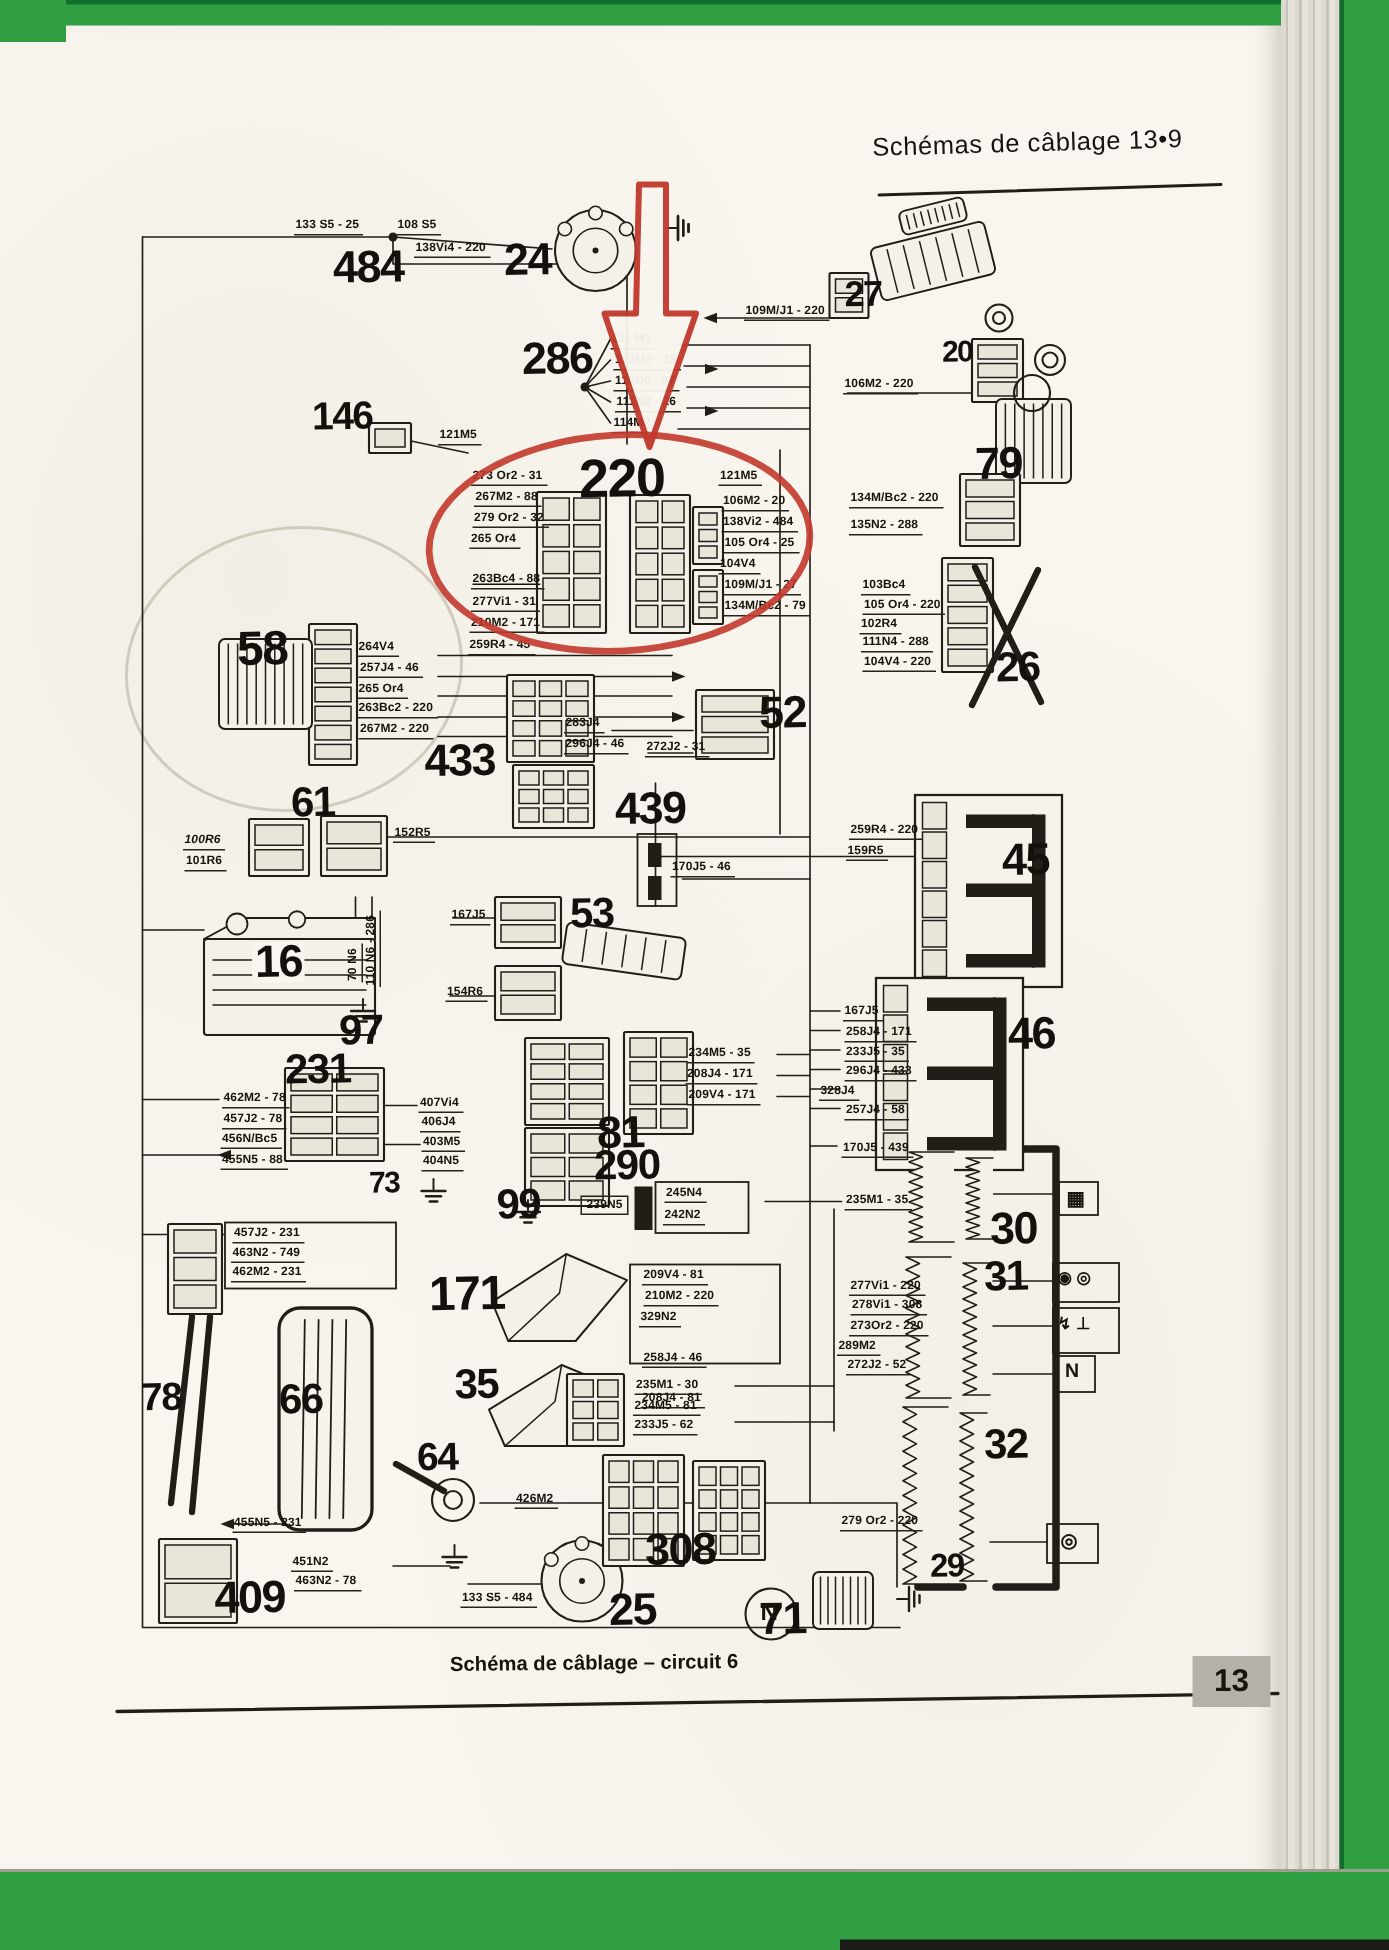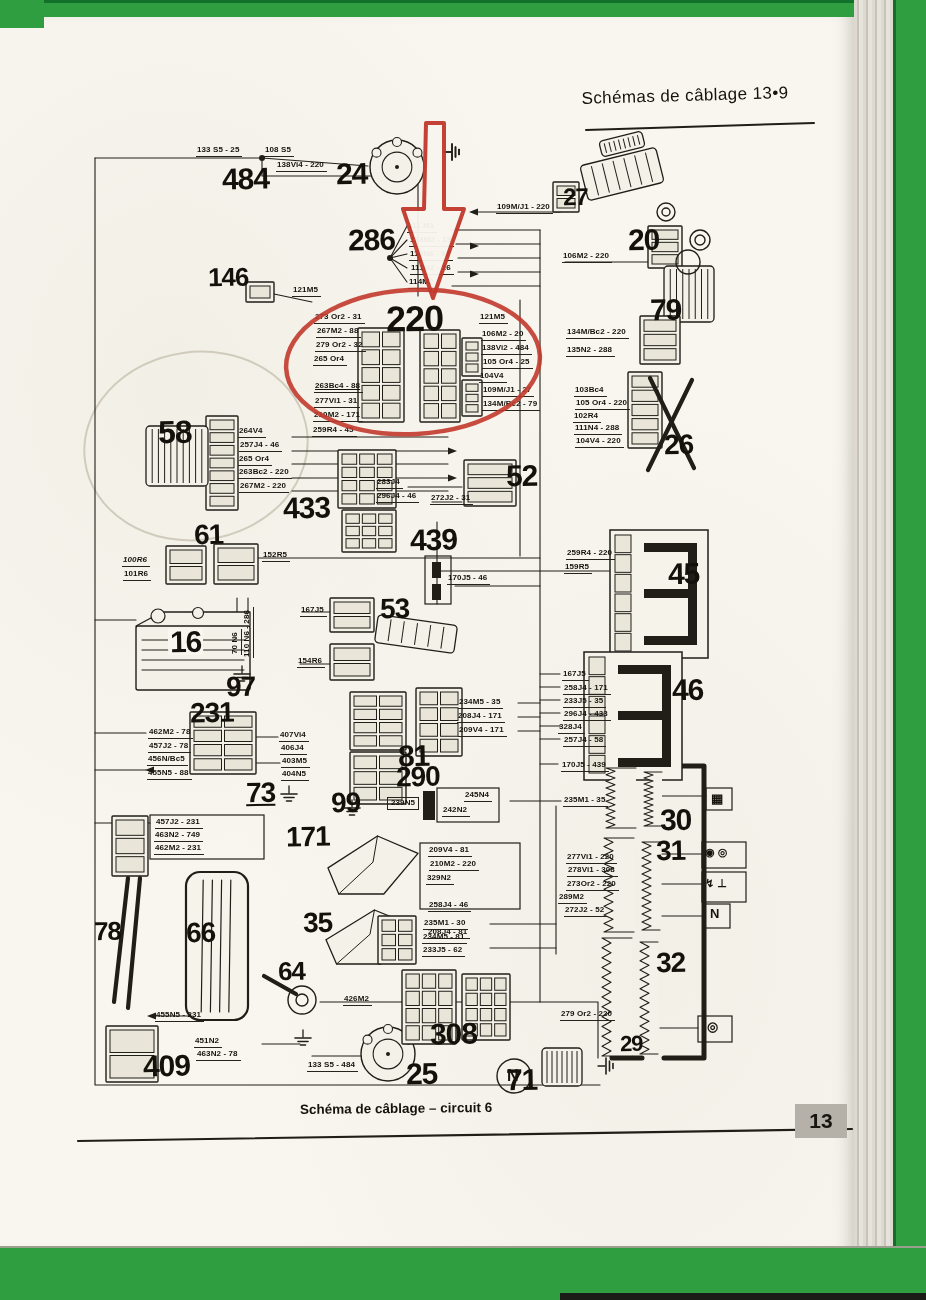--- a/index.html
+++ b/index.html
@@ -520,36 +520,36 @@
       <span class="wire-label" style="left: 123px; top: 570px;">101R6</span>
       <span class="wire-label" style="left: 262px; top: 551px;">152R5</span>
       <span class="wire-label" style="left: 300px; top: 606px;">167J5</span>
       <span class="wire-label" style="left: 297px; top: 657px;">154R6</span>
       <span class="wire-label rot" style="left: 231px; top: 655px;">70 N6</span>
       <span class="wire-label rot" style="left: 243px; top: 658px;">110 N6 - 286</span>
       <span class="wire-label" style="left: 562px; top: 670px;">167J5</span>
       <span class="wire-label" style="left: 563px; top: 684px;">258J4 - 171</span>
       <span class="wire-label" style="left: 563px; top: 697px;">233J5 - 35</span>
       <span class="wire-label" style="left: 563px; top: 710px;">296J4 - 433</span>
-      <span class="wire-label" style="left: 558px; top: 723px;">328J4</span>
+      <span class="wire-label" style="left: 546px; top: 723px;">328J4</span>
       <span class="wire-label" style="left: 563px; top: 736px;">257J4 - 58</span>
       <span class="wire-label" style="left: 561px; top: 761px;">170J5 - 439</span>
       <span class="wire-label" style="left: 148px; top: 728px;">462M2 - 78</span>
       <span class="wire-label" style="left: 148px; top: 742px;">457J2 - 78</span>
       <span class="wire-label" style="left: 147px; top: 755px;">456N/Bc5</span>
       <span class="wire-label" style="left: 147px; top: 769px;">455N5 - 88</span>
       <span class="wire-label" style="left: 279px; top: 731px;">407Vi4</span>
       <span class="wire-label" style="left: 280px; top: 744px;">406J4</span>
       <span class="wire-label" style="left: 281px; top: 757px;">403M5</span>
       <span class="wire-label" style="left: 281px; top: 770px;">404N5</span>
       <span class="wire-label" style="left: 458px; top: 698px;">234M5 - 35</span>
       <span class="wire-label" style="left: 457px; top: 712px;">208J4 - 171</span>
       <span class="wire-label" style="left: 458px; top: 726px;">209V4 - 171</span>
       <span class="wire-label boxed" style="left: 387px; top: 797px;">239N5</span>
-      <span class="wire-label" style="left: 443px; top: 791px; margin-left: 21px;">245N4</span>
+      <span class="wire-label" style="left: 443px; top: 791px;">245N4</span>
       <span class="wire-label" style="left: 442px; top: 806px;">242N2</span>
       <span class="wire-label" style="left: 563px; top: 796px;">235M1 - 35</span>
       <span class="wire-label" style="left: 428px; top: 846px;">209V4 - 81</span>
       <span class="wire-label" style="left: 429px; top: 860px;">210M2 - 220</span>
       <span class="wire-label" style="left: 426px; top: 874px;">329N2</span>
       <span class="wire-label" style="left: 427px; top: 887px; margin-top: 41px;">208J4 - 81</span>
       <span class="wire-label" style="left: 428px; top: 901px;">258J4 - 46</span>
       <span class="wire-label" style="left: 423px; top: 919px;">235M1 - 30</span>
       <span class="wire-label" style="left: 422px; top: 933px;">234M5 - 81</span>
       <span class="wire-label" style="left: 422px; top: 946px;">233J5 - 62</span>
@@ -564,41 +564,41 @@
       <span class="wire-label" style="left: 154px; top: 844px;">462M2 - 231</span>
       <span class="wire-label" style="left: 155px; top: 1011px;">455N5 - 231</span>
       <span class="wire-label" style="left: 194px; top: 1037px;">451N2</span>
       <span class="wire-label" style="left: 196px; top: 1050px;">463N2 - 78</span>
       <span class="wire-label" style="left: 343px; top: 995px;">426M2</span>
       <span class="wire-label" style="left: 307px; top: 1061px;">133 S5 - 484</span>
       <span class="comp-num" style="left: 222px; top: 165px; font-size: 30px;">484</span>
       <span class="comp-num" style="left: 336px; top: 160px; font-size: 30px;">24</span>
       <span class="comp-num" style="left: 563px; top: 146px; font-size: 24px; margin-top: 40px;">27</span>
       <span class="comp-num" style="left: 348px; top: 226px; font-size: 30px;">286</span>
-      <span class="comp-num" style="left: 628px; top: 226px; font-size: 30px;">20</span>
+      <span class="comp-num" style="left: 628px; top: 226px; font-size: 20px;">20</span>
       <span class="comp-num" style="left: 208px; top: 266px; font-size: 26px;">146</span>
       <span class="comp-num" style="left: 650px; top: 296px; font-size: 30px;">79</span>
       <span class="comp-num" style="left: 386px; top: 303px; font-size: 36px;">220</span>
       <span class="comp-num" style="left: 664px; top: 432px; font-size: 28px;">26</span>
       <span class="comp-num" style="left: 158px; top: 418px; font-size: 32px;">58</span>
       <span class="comp-num" style="left: 283px; top: 494px; font-size: 30px;">433</span>
       <span class="comp-num" style="left: 506px; top: 462px; font-size: 30px;">52</span>
       <span class="comp-num" style="left: 194px; top: 522px; font-size: 28px;">61</span>
       <span class="comp-num" style="left: 410px; top: 526px; font-size: 30px;">439</span>
       <span class="comp-num" style="left: 668px; top: 560px; font-size: 30px;">45</span>
       <span class="comp-num bg" style="left: 168px; top: 628px; font-size: 30px;">16</span>
       <span class="comp-num" style="left: 380px; top: 596px; font-size: 28px;">53</span>
       <span class="comp-num" style="left: 226px; top: 674px; font-size: 28px;">97</span>
       <span class="comp-num" style="left: 672px; top: 676px; font-size: 30px;">46</span>
       <span class="comp-num" style="left: 190px; top: 700px; font-size: 28px;">231</span>
       <span class="comp-num" style="left: 398px; top: 742px; font-size: 30px;">81</span>
-      <span class="comp-num" style="left: 246px; top: 780px; font-size: 28px; text-decoration: underline;">73</span>
+      <span class="comp-num" style="left: 246px; top: 780px; font-size: 20px;">73</span>
       <span class="comp-num" style="left: 331px; top: 790px; font-size: 28px;">99</span>
       <span class="comp-num" style="left: 396px; top: 764px; font-size: 28px;">290</span>
-      <span class="comp-num" style="left: 286px; top: 824px; font-size: 28px;">171</span>
+      <span class="comp-num" style="left: 286px; top: 848px; font-size: 32px;">171</span>
       <span class="comp-num" style="left: 660px; top: 806px; font-size: 30px;">30</span>
       <span class="comp-num" style="left: 656px; top: 838px; font-size: 28px;">31</span>
       <span class="comp-num" style="left: 303px; top: 910px; font-size: 28px;">35</span>
       <span class="comp-num" style="left: 656px; top: 950px; font-size: 28px;">32</span>
       <span class="comp-num" style="left: 278px; top: 960px; font-size: 26px;">64</span>
       <span class="comp-num" style="left: 186px; top: 920px; font-size: 28px;">66</span>
       <span class="comp-num" style="left: 94px; top: 920px; font-size: 26px;">78</span>
       <span class="comp-num" style="left: 620px; top: 1034px; font-size: 22px;">29</span>
       <span class="comp-num" style="left: 143px; top: 1052px; font-size: 30px;">409</span>
       <span class="comp-num" style="left: 430px; top: 1020px; font-size: 30px;">308</span>

